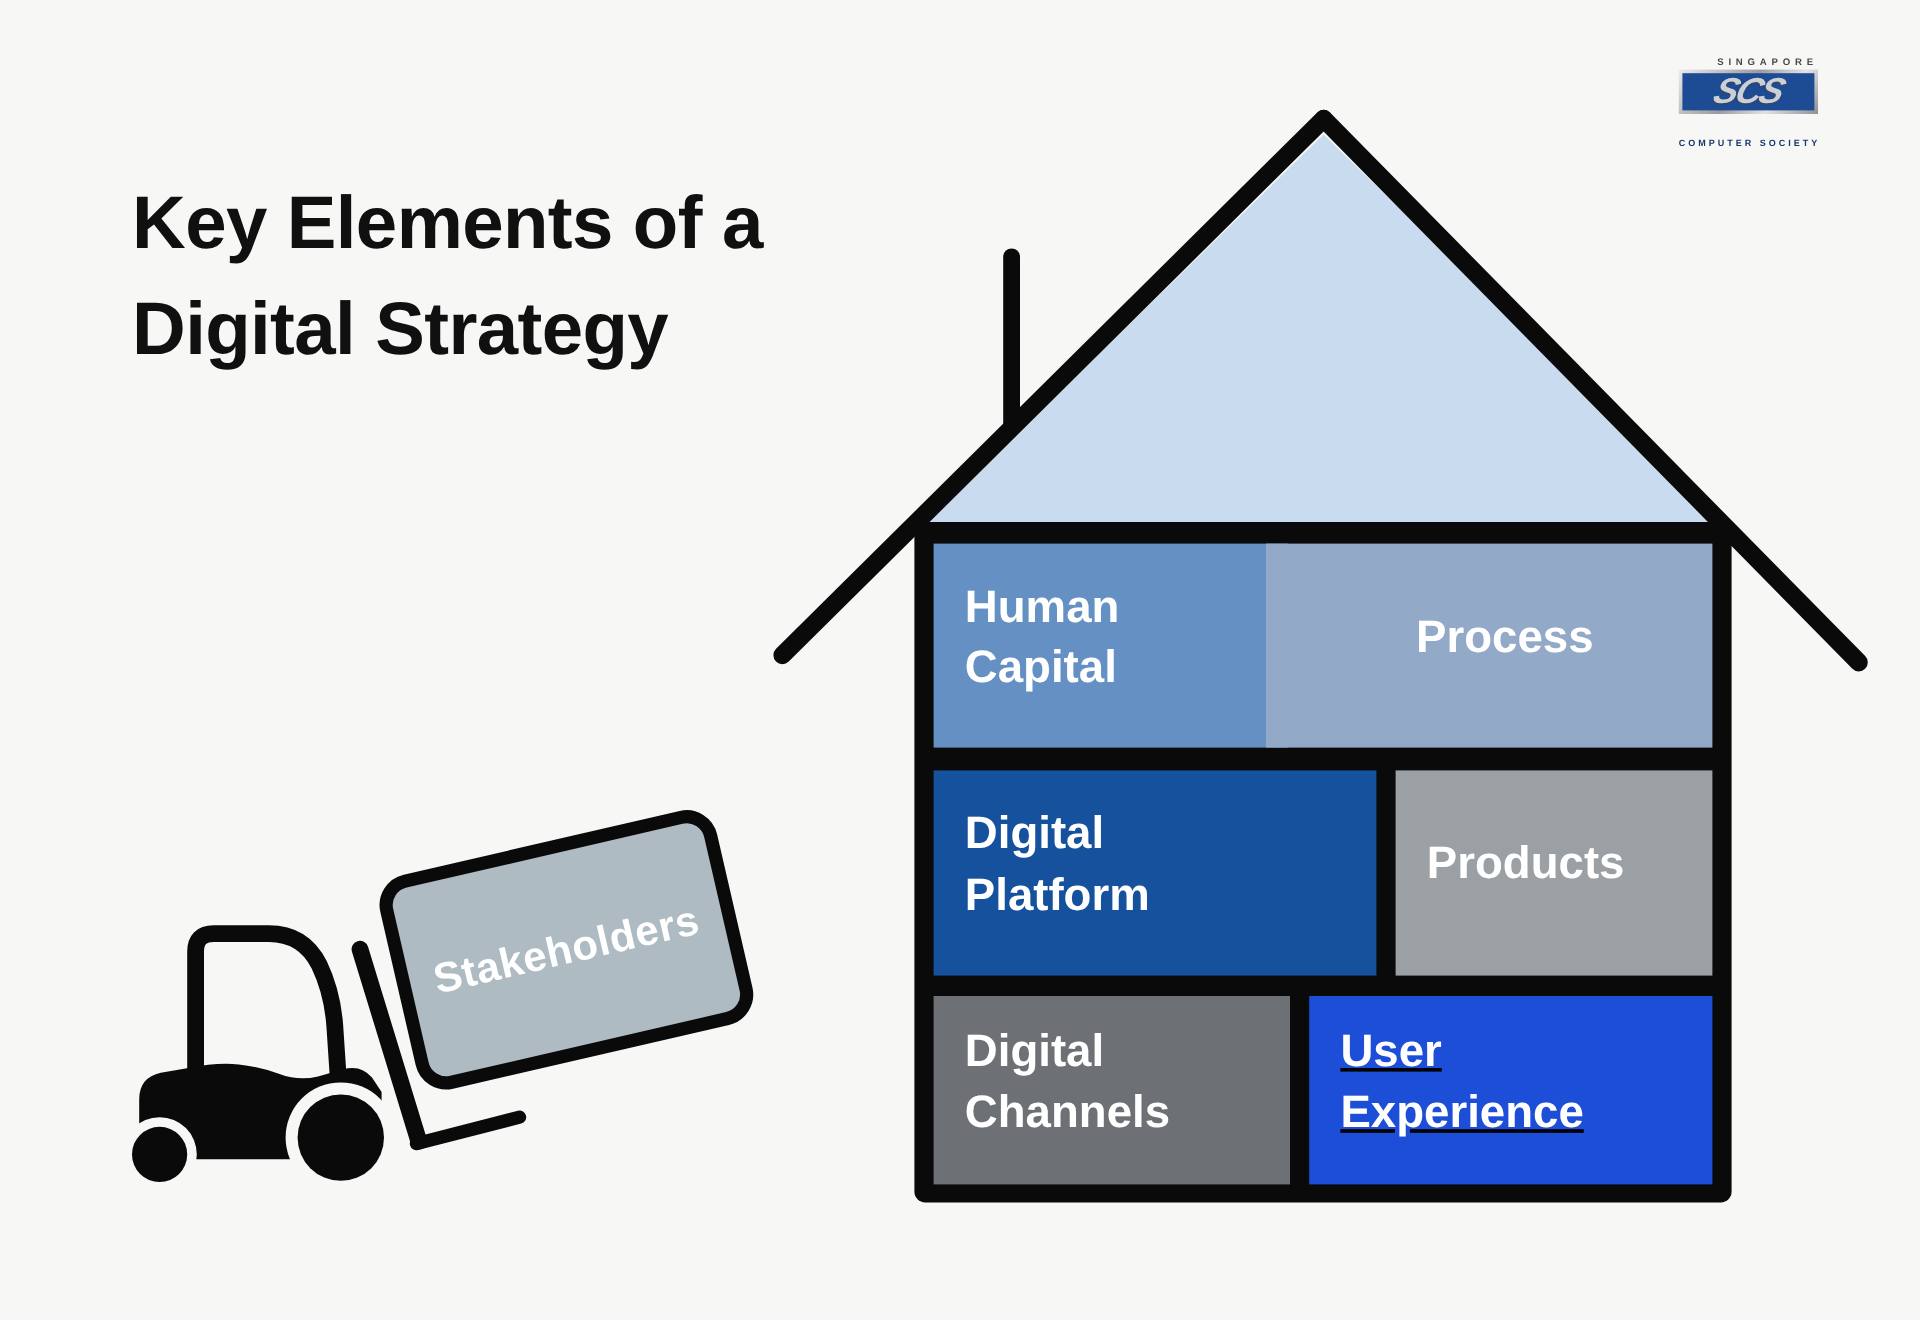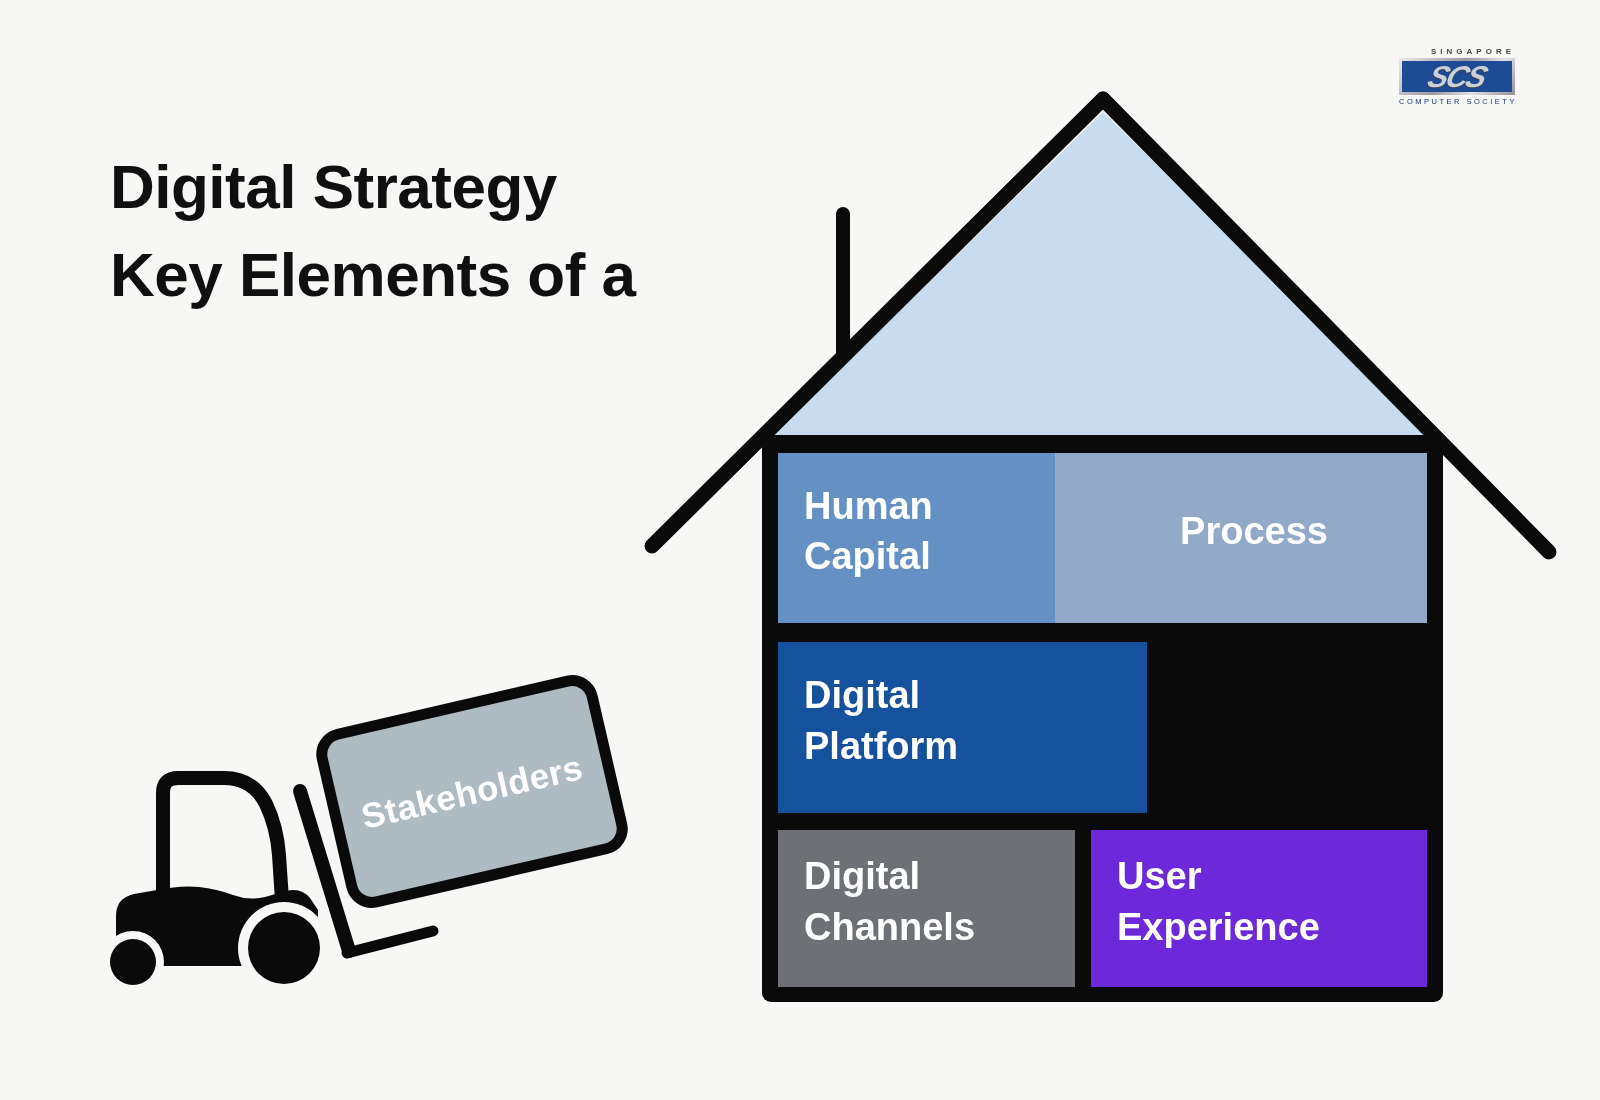--- a/index.html
+++ b/index.html
@@ -18,21 +18,21 @@
          letter-spacing:-0.5px;line-height:88px;white-space:nowrap;}
 
   .logo{position:absolute;left:1399px;top:47px;width:116px;text-align:right;}
   .logo-top{font-size:8px;font-weight:700;letter-spacing:4px;color:#4a4a4a;padding-left:4px;}
   .logo-plate{margin-top:2px;height:37px;box-sizing:border-box;padding:3px;
               background:linear-gradient(135deg,#ececee 0%,#9a9aa0 45%,#e2e2e6 70%,#8f8f96 100%);
               display:flex;align-items:center;justify-content:center;}
   .logo-inner{width:100%;height:100%;background:#1d4b94;display:flex;align-items:center;justify-content:center;overflow:visible;}
   .logo-mono{font-size:30px;font-weight:700;font-style:italic;transform:skewX(-18deg);
              color:#ccd0d6;letter-spacing:-2px;text-shadow:0 1px 1px #44444a;line-height:1;}
-  .logo-bottom{margin-top:2px;font-size:7.5px;font-weight:400;letter-spacing:2.5px;color:#17376e;white-space:nowrap;}
+  .logo-bottom{margin-top:20px;font-size:7.5px;font-weight:700;letter-spacing:2.5px;color:#17376e;white-space:nowrap;}
 
   .house{position:absolute;left:762px;top:435px;width:681px;height:567px;background:#0a0a0a;border-radius:9px;}
   .room{position:absolute;display:flex;flex-direction:column;justify-content:center;
         padding-left:26px;padding-bottom:14px;box-sizing:border-box;}
   .room span{color:#ffffff;font-size:38px;font-weight:700;line-height:1.32;white-space:pre-line;}
   .r-hc{left:16px; top:18px; width:295px;height:170px;}
   .r-pr{left:293px;top:18px; width:372px;height:170px;text-align:center;}
   .r-dp{left:16px; top:207px;width:369px;height:171px;}
   .r-pd{left:401px;top:207px;width:264px;height:171px;}
   .r-dc{left:16px; top:395px;width:297px;height:157px;}
@@ -61,22 +61,22 @@
       <circle class="bgfill" cx="133" cy="962" r="31"></circle>
       <circle class="bgfill" cx="284" cy="948" r="46"></circle>
       <circle class="ink" cx="133" cy="962" r="23"></circle>
       <circle class="ink" cx="284" cy="948" r="36"></circle>
       <line class="s14" x1="300" y1="791" x2="349" y2="951"></line>
       <line class="s11" x1="347" y1="953" x2="433" y2="931"></line>
     </g>
   </svg>
 
   <div class="title">
+    <div>Key Elements of a</div>
     <div>Digital Strategy</div>
-    <div>Key Elements of a</div>
   </div>
 
   <div class="logo">
     <div class="logo-top">SINGAPORE</div>
     <div class="logo-plate">
       <div class="logo-inner" style="background: rgb(29, 75, 148);">
         <span class="logo-mono">SCS</span>
       </div>
     </div>
     <div class="logo-bottom">COMPUTER SOCIETY</div>
@@ -87,25 +87,28 @@
       <span>Human
 Capital</span>
     </div>
     <div class="room r-pr" style="background: rgb(146, 170, 200);">
       <span>Process</span>
     </div>
     <div class="room r-dp" style="background: rgb(21, 81, 156);">
       <span>Digital
 Platform</span>
     </div>
+    <div class="room r-pd" style="background: rgb(154, 160, 164);">
+      <span>Products</span>
+    </div>
     <div class="room r-dc" style="background: rgb(109, 113, 117);">
       <span>Digital
 Channels</span>
     </div>
-    <div class="room r-ux" style="background: #6d28d9;">
+    <div class="room r-ux" style="background: #1d4ed8; text-decoration: underline;">
       <span>User
 Experience</span>
     </div>
   </div>
 
   <div class="load" style="background: rgb(174, 187, 195);">
     <span>Stakeholders</span>
   </div>
 
 </div>

